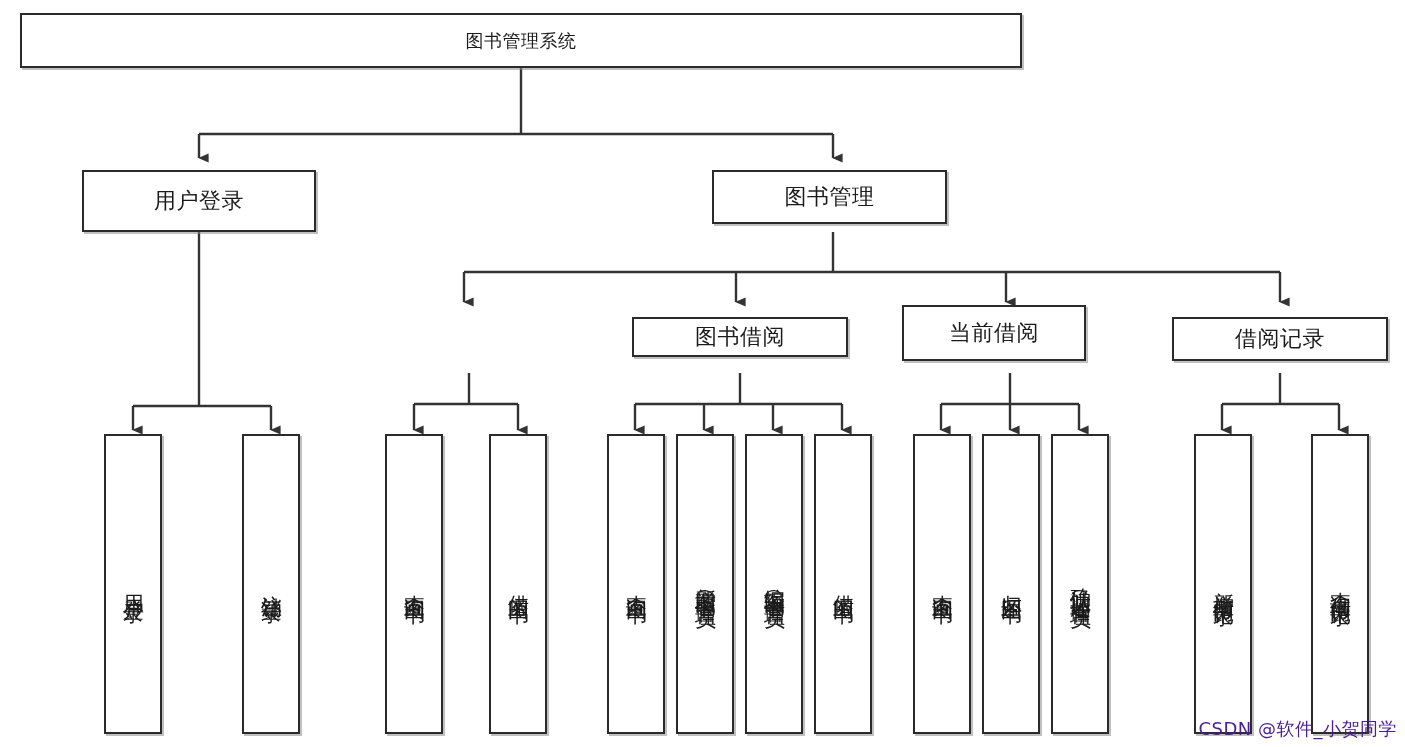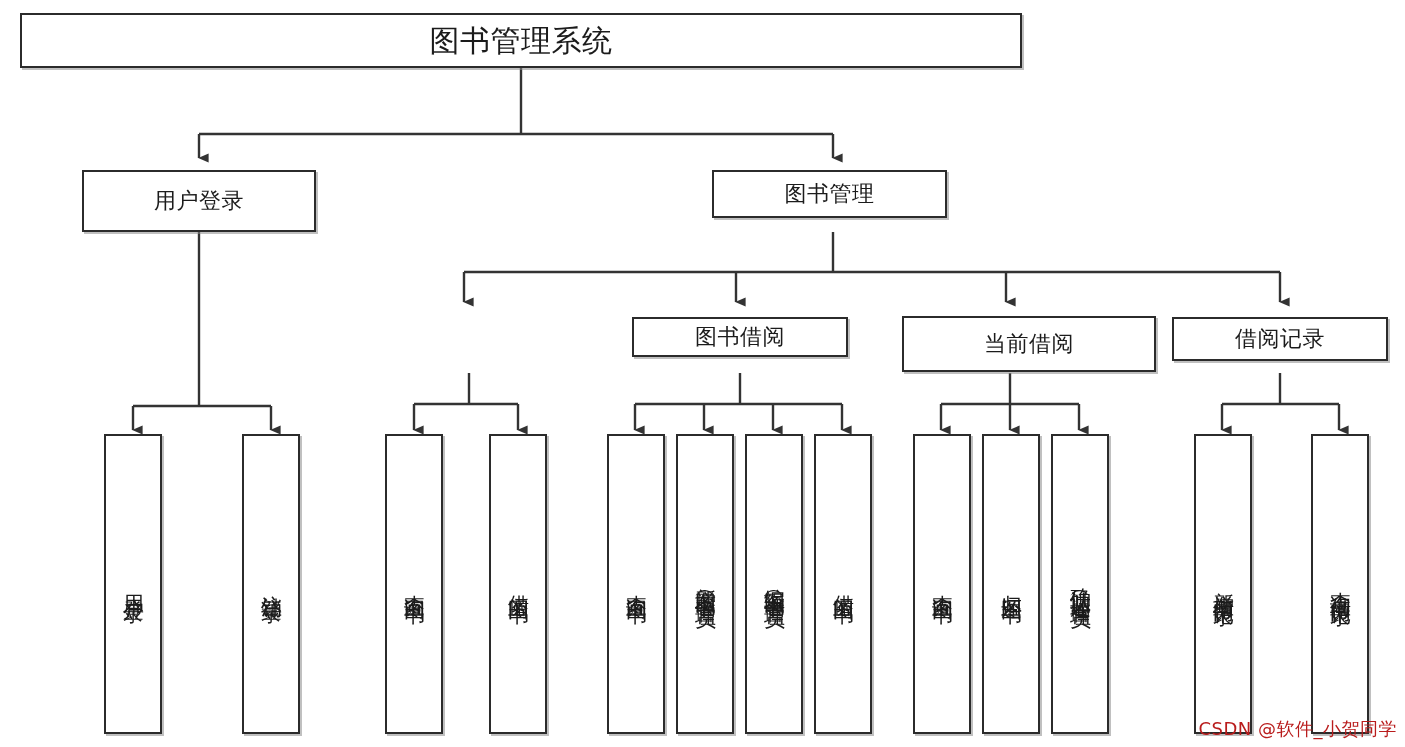--- a/index.html
+++ b/index.html
@@ -41,41 +41,41 @@
     text-align: center;
     line-height: 1.18;
     white-space: nowrap;
   }
   
   .node.h .label {
     font-size: 22px;
     letter-spacing: 0.5px;
   }
   .node.root .label {
-    font-size: 30px;
+    font-size: 18px;
   }
   
   .node.v {
     align-items: center;
     justify-content: center;
   }
   .node.v .label {
     writing-mode: vertical-rl;
     text-orientation: upright;
     font-size: 21px;
     letter-spacing: 3px;
     line-height: 1.1;
     white-space: nowrap;
   }
   .watermark {
     position: absolute;
     right: 8px;
     bottom: 6px;
     font-size: 18px;
-    color: #b91c1c;
+    color: #4c1d95;
     letter-spacing: 0.5px;
     white-space: nowrap;
     pointer-events: none;
   }
 </style>
 </head>
 <body>
 
 <div id="canvas">
 
@@ -130,30 +130,30 @@
   </svg>
 
   <div class="node h root" style="left:20px; top:13px; width:1002px; height:55px;">
     <span class="label">图书管理系统</span>
   </div>
 
   <div class="node h" style="left:82px; top:170px; width:234px; height:62px;">
     <span class="label">用户登录</span>
   </div>
 
-  <div class="node h" style="left:712px; top:170px; width:235px; height:48px;">
+  <div class="node h" style="left:712px; top:170px; width:235px; height:54px;">
     <span class="label">图书管理</span>
   </div>
 
 
   <div class="node h" style="left:632px; top:317px; width:216px; height:40px;">
     <span class="label">图书借阅</span>
   </div>
 
-  <div class="node h" style="left:902px; top:316px; width:254px; height:56px;">
+  <div class="node h" style="left:902px; top:305px; width:184px; height:56px;">
     <span class="label">当前借阅</span>
   </div>
 
   <div class="node h" style="left:1172px; top:317px; width:216px; height:44px;">
     <span class="label">借阅记录</span>
   </div>
 
   <div class="node v" style="left:104px; top:434px; width:58px; height:300px;">
     <span class="label">用户登录</span>
   </div>

